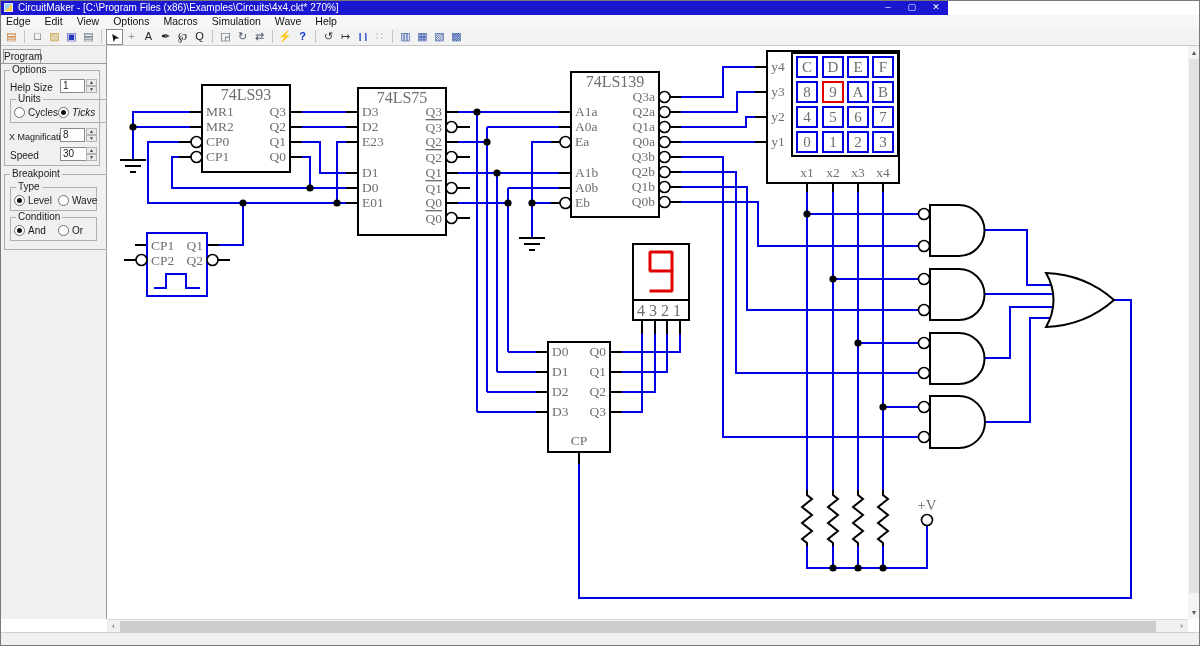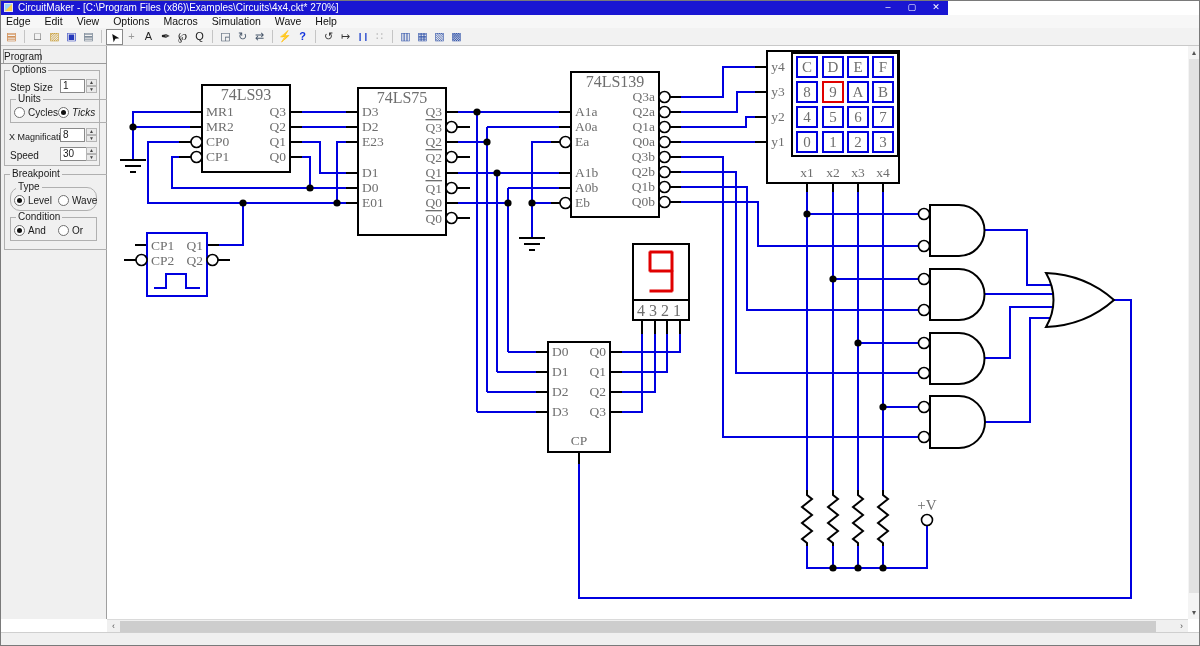--- a/index.html
+++ b/index.html
@@ -138,21 +138,21 @@
   <span class="tbtn" data-name="waveforms-3-button">▧</span>
   <span class="tbtn" data-name="waveforms-4-button">▩</span>
 </div>
 
 <div class="sidebar" data-name="side-panel">
   <div class="tab" data-name="tab-digital">Program</div>
   <div class="tabline" data-name="tab-strip-line"></div>
 
   <div class="group" style="left:4px; top:24px; width:96px; height:96px;" data-name="options-group">
     <span class="legend" data-name="options-group-label">Options</span>
-    <span class="slabel" style="left:5px; top:11px;" data-name="step-size-label">Step Size</span>
+    <span class="slabel" style="left:5px; top:11px;" data-name="step-size-label">Help Size</span>
     <span class="fld" style="left:55px; top:8px; width:25px;" data-name="step-size-field">1</span>
     <span class="spin" style="left:81px; top:8px;" data-name="step-size-spinner">
         <span data-name="spinner-up-icon">▲</span>
         <span data-name="spinner-down-icon">▼</span>
       </span>
     <div class="sub" style="left:5px; top:28px; width:104px; height:24px;" data-name="units-group">
       <span class="legend" data-name="units-group-label">Units</span>
       <span class="radio" style="left:3px; top:7px;" data-name="radio-cycles"></span>
       <span class="rlab" style="left:17px; top:7px;" data-name="radio-cycles-label">Cycles</span>
       <span class="radio sel" style="left:47px; top:7px;" data-name="radio-ticks"></span>
@@ -167,21 +167,21 @@
     <span class="slabel" style="left:5px; top:79px;" data-name="speed-label">Speed</span>
     <span class="fld" style="left:55px; top:76px; width:30px;" data-name="speed-field">30</span>
     <span class="spin" style="left:81px; top:76px;" data-name="speed-spinner">
         <span data-name="spinner-up-icon">▲</span>
         <span data-name="spinner-down-icon">▼</span>
       </span>
   </div>
 
   <div class="group" style="left:4px; top:128px; width:112px; height:76px;" data-name="breakpoint-group">
     <span class="legend" data-name="breakpoint-group-label">Breakpoint</span>
-    <div class="sub" style="left:5px; top:12px; width:87px; height:24px;border-radius:10px;" data-name="type-group">
+    <div class="sub" style="left:5px; top:12px; width:87px; height:24px;" data-name="type-group">
       <span class="legend" data-name="type-group-label">Type</span>
       <span class="radio sel" style="left:3px; top:7px;" data-name="radio-level"></span>
       <span class="rlab" style="left:17px; top:7px;" data-name="radio-level-label">Level</span>
       <span class="radio" style="left:47px; top:7px;" data-name="radio-edge"></span>
       <span class="rlab" style="left:61px; top:7px;" data-name="radio-edge-label">Wave</span>
     </div>
     <div class="sub" style="left:5px; top:42px; width:87px; height:24px;" data-name="condition-group">
       <span class="legend" data-name="condition-group-label">Condition</span>
       <span class="radio sel" style="left:3px; top:7px;" data-name="radio-and"></span>
       <span class="rlab" style="left:17px; top:7px;" data-name="radio-and-label">And</span>

